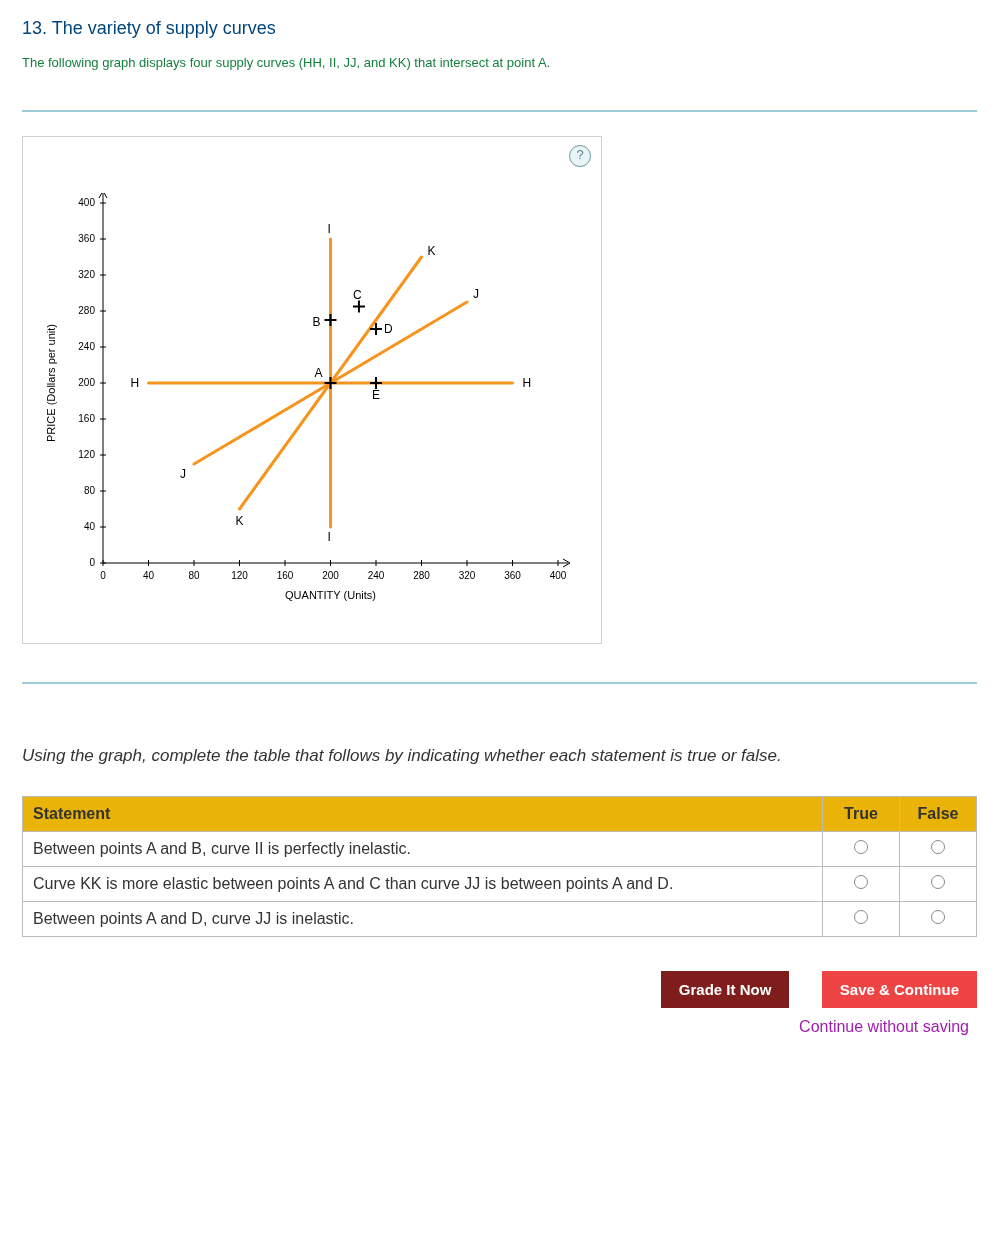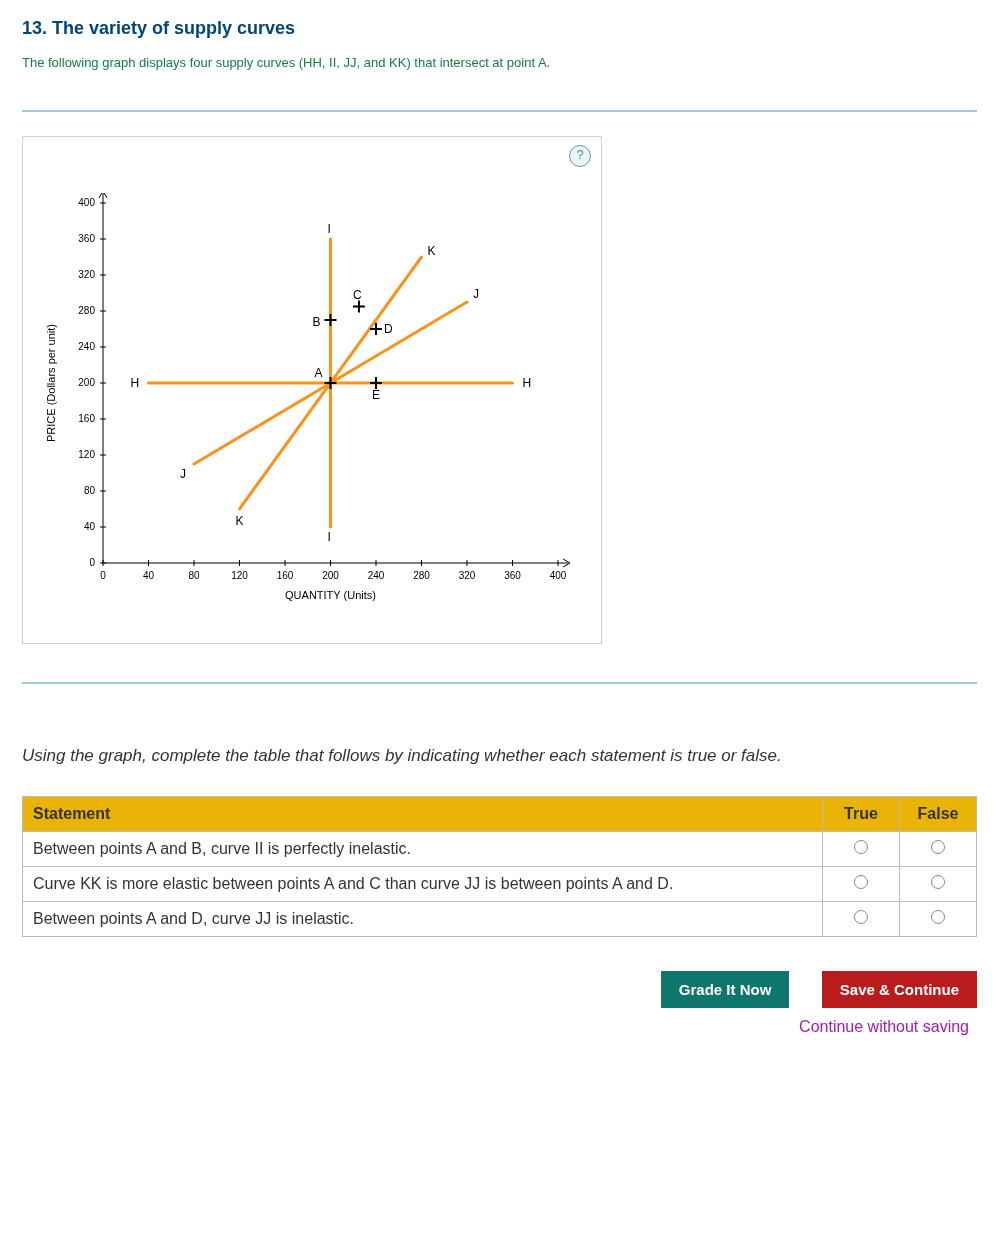--- a/index.html
+++ b/index.html
@@ -7,21 +7,21 @@
     margin: 0;
     padding: 18px 22px;
     background: #fff;
     width: 999px;
     box-sizing: border-box;
     color: #333;
     font-size: 16px;
   }
   .q-title {
     color: #00457c;
-    font-weight: bold;
+    font-weight: normal;
     font-size: 18px;
     margin: 0 0 16px 0;
   }
   .intro {
     font-size: 13px;
     margin: 0 0 40px 0;
     color: #15803d;
   }
   hr.rule {
     border: none;
@@ -99,22 +99,22 @@
   }
   .btn {
     display: inline-block;
     padding: 10px 18px;
     color: #fff;
     font-weight: bold;
     font-size: 15px;
     margin-left: 28px;
     cursor: pointer;
   }
-  .btn.blue { background: #0f766e; }
-  .btn.dark { background: #b91c1c; }
+  .btn.blue { background: #7f1d1d; }
+  .btn.dark { background: #ef4444; }
   .linkish {
     display: block;
     text-align: right;
     color: #a21caf;
     font-size: 16px;
     margin-top: 10px;
     cursor: pointer;
     padding-right: 8px;
   }
   svg text {

